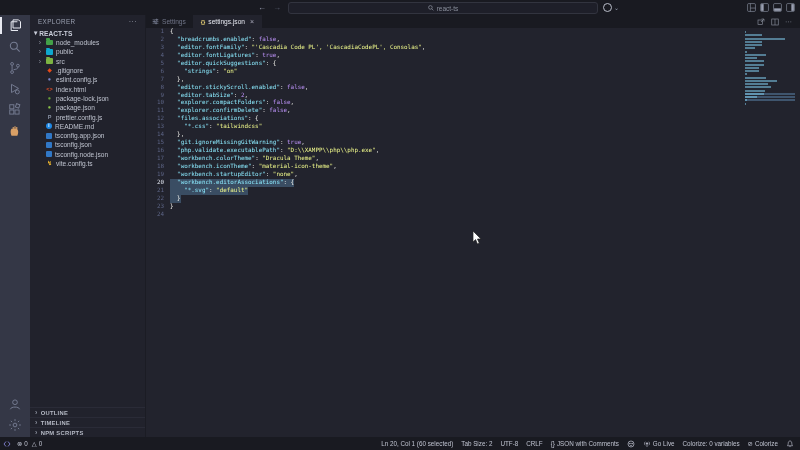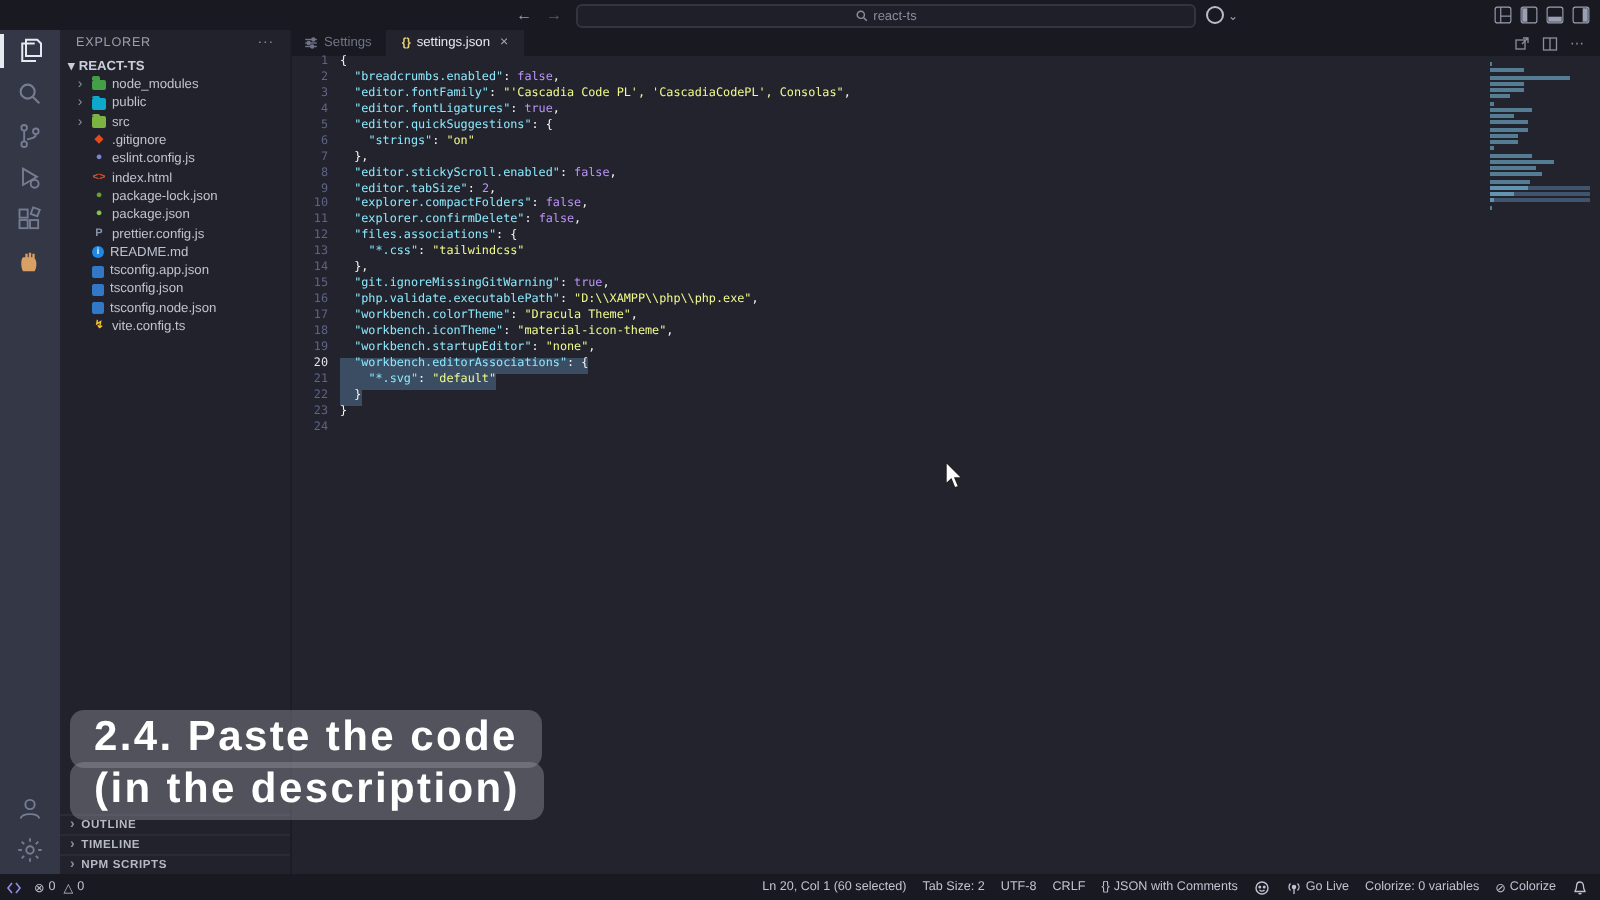--- a/index.html
+++ b/index.html
@@ -437,24 +437,20 @@
         <span>⊘</span>
         <span>Colorize</span>
       </span>
       <svg width="8" height="8" viewBox="0 0 16 16" fill="none" stroke="#bfc3d0" stroke-width="1.3">
           <path d="M8 2 C5.5 2 4.5 4 4.5 6.5 C4.5 9.5 3 10.5 3 11.5 L13 11.5 C13 10.5 11.5 9.5 11.5 6.5 C11.5 4 10.5 2 8 2 Z"></path>
           <path d="M6.8 13 C7 14 9 14 9.2 13"></path>
         </svg>
     </div>
   </div>
 
-  <div class="overlay">
-    <div class="ovl-line">2.4. Paste the code</div>
-    <div class="ovl-line">(in the description)</div>
-  </div>
 
   <div class="cursor">
     <svg width="11" height="14" viewBox="0 0 11 14">
         <path d="M1 0 L1 11 L3.6 8.6 L5.4 13 L7.3 12.2 L5.5 8 L9 8 Z" fill="#fff" stroke="#222" stroke-width="0.7"></path>
       </svg>
   </div>
 
 </div>
 
 </body></html>

